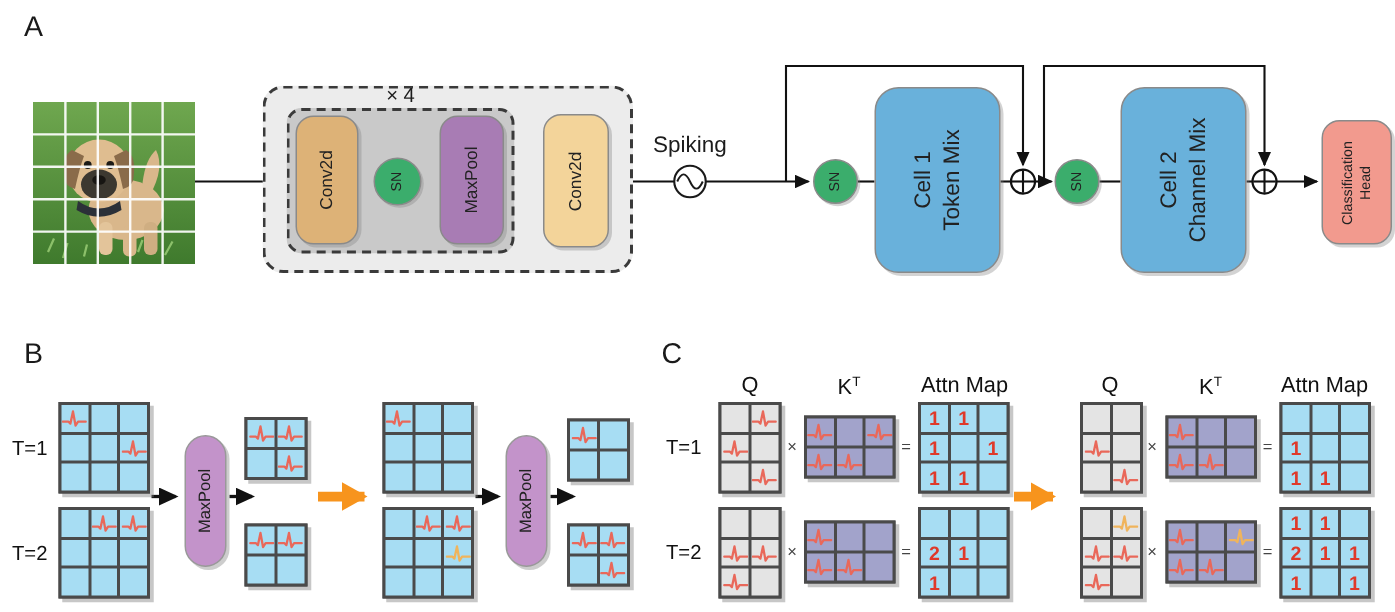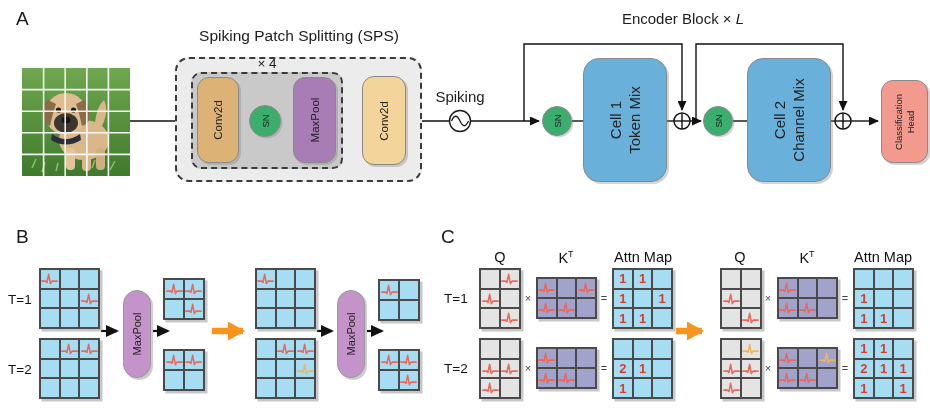--- a/index.html
+++ b/index.html
@@ -119,43 +119,39 @@
         <line x1="43.2" y1="0" x2="43.2" y2="108"></line>
       <line x1="64.8" y1="0" x2="64.8" y2="108"></line>
         <line x1="86.4" y1="0" x2="86.4" y2="108"></line>
       <line x1="0" y1="21.6" x2="108" y2="21.6"></line>
         <line x1="0" y1="43.2" x2="108" y2="43.2"></line>
       <line x1="0" y1="64.8" x2="108" y2="64.8"></line>
         <line x1="0" y1="86.4" x2="108" y2="86.4"></line>
     </g>
   </svg>
 
-  <div class="title" style="left:176px;top:27px;width:246px;font-size:15.5px">Spiking Patch Splitting (SPS)</div>
   <div class="dashbox" style="left:175px;top:57px;width:247px;height:125px;background:#ececec"></div>
   <div class="dashbox" style="left:191px;top:72px;width:152px;height:97px;background:#c9c9c9;border-radius:10px"></div>
   <div class="title" style="left:227px;top:56px;width:80px;font-size:13.5px">× 4</div>
 
   <div class="block" style="left: 197px; top: 77px; width: 42px; height: 86px; background: rgb(221, 178, 119);">
     <div class="vtext" style="font-size:11.5px">Conv2d</div>
   </div>
   <div class="circle" style="left: 249px; top: 105px; width: 32px; height: 32px; background: rgb(59, 173, 108);">
     <div class="vtext" style="font-size:9.5px">SN</div>
   </div>
   <div class="block" style="left: 293px; top: 77px; width: 43px; height: 86px; background: rgb(168, 124, 180);">
     <div class="vtext" style="font-size:11.5px">MaxPool</div>
   </div>
   <div class="block" style="left: 362px; top: 76px; width: 44px; height: 89px; background: rgb(243, 212, 154);">
     <div class="vtext" style="font-size:11.5px">Conv2d</div>
   </div>
 
   <div class="title" style="left:420px;top:88px;width:80px;font-size:15px">Spiking</div>
 
-  <div class="title" style="left:560px;top:10px;width:246px;font-size:15px">
-    <span>Encoder Block × </span><i>L</i>
-  </div>
   <div class="dashbox" style="left:508px;top:33px;width:347px;height:169px;background:#e9e9e9;z-index:-1"></div>
 
   <div class="circle" style="left: 542px; top: 106px; width: 30px; height: 30px; background: rgb(59, 173, 108);">
     <div class="vtext" style="font-size:9.5px">SN</div>
   </div>
   <div class="block" style="left: 583px; top: 58px; width: 84px; height: 124px; border-radius: 16px; background: rgb(105, 177, 219);">
     <div class="vtext" style="font-size:15px;line-height:19px">
       <div>Cell 1</div>
       <div>Token Mix</div>
     </div>

